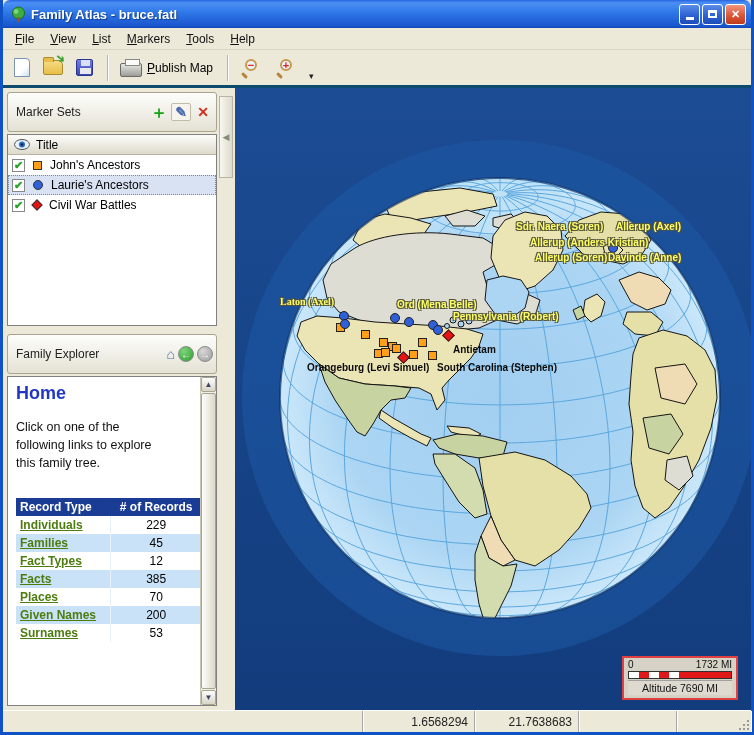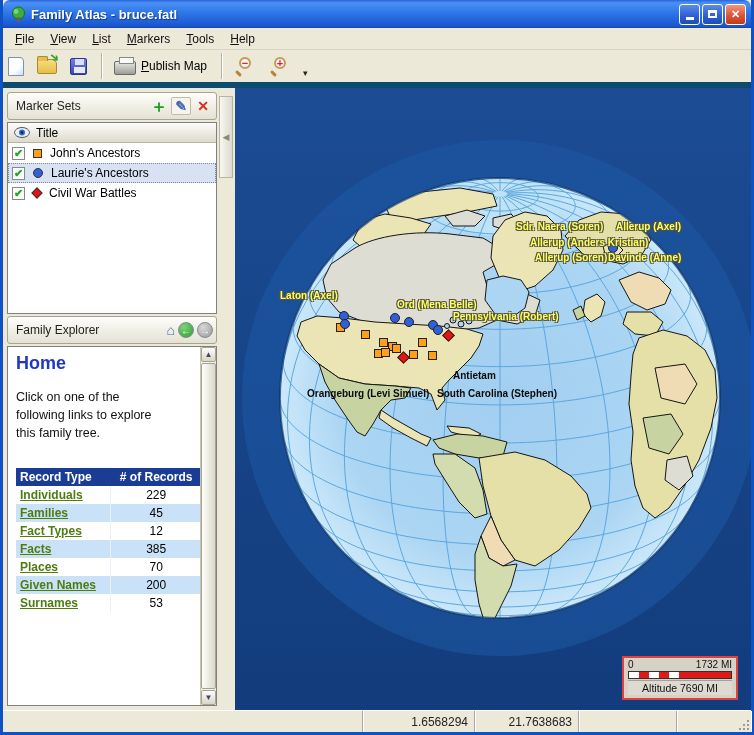--- a/index.html
+++ b/index.html
@@ -15,21 +15,21 @@
     display:flex;align-items:center;justify-content:center;color:#fff;font-size:11px;font-weight:bold;
     background:linear-gradient(180deg,#5A8CE8,#2B5FD0 60%,#1E4DB8);}
   .winbtn.close{background:linear-gradient(180deg,#F0977E,#DD5537 55%,#C23A1C);}
   .winbtn .minglyph{display:block;width:8px;height:3px;background:#fff;margin-top:9px;}
   .winbtn .maxglyph{display:block;width:9px;height:8px;border:2px solid #fff;border-top-width:3px;}
   
   .menubar{height:22px;display:flex;align-items:center;padding-left:4px;background:#ECE9D8;border-bottom:1px solid #D8D4C4;}
   .menu-item{display:inline-block;padding:3px 8px;font-size:12px;color:#111;}
   .menu-item::first-letter{text-decoration:underline;}
   
-  .toolbar{height:38px;display:flex;align-items:center;background:#ECE9D8;border-bottom:6px solid #0c4a6e;}
+  .toolbar{height:38px;display:flex;align-items:center;padding-left:6px;background:#ECE9D8;border-bottom:3px solid #0c4a6e;}
   .tbtn{display:flex;align-items:center;padding:3px 4px;margin-right:3px;border:1px solid transparent;border-radius:2px;}
   .tsep{width:2px;height:26px;margin:0 6px;border-left:1px solid #B8B4A4;border-right:1px solid #FFF;}
   .publish-label{display:inline-block;font-size:12px;margin-left:5px;}
   .publish-label::first-letter{text-decoration:underline;}
   .icon-doc{width:16px;height:19px;background:linear-gradient(135deg,#FFFFFF 60%,#C9E0F4);border:1px solid #7A92B4;border-top-right-radius:4px;}
   .icon-folder{position:relative;width:20px;height:15px;background:linear-gradient(180deg,#F5DC82,#E8BE4A);border:1px solid #A98A2E;border-radius:2px 5px 2px 2px;}
   .icon-folder::before{content:"";position:absolute;left:-1px;top:-4px;width:9px;height:4px;background:#E8BE4A;border:1px solid #A98A2E;border-bottom:none;border-radius:2px 2px 0 0;}
   .icon-folder::after{content:"➔";position:absolute;right:-3px;top:-9px;color:#3AA12E;font-size:11px;font-weight:bold;transform:rotate(40deg);}
   .icon-floppy{position:relative;width:17px;height:17px;background:linear-gradient(180deg,#7380E0,#3A47B8);border:1px solid #2A3590;border-radius:2px;}
   .icon-floppy::before{content:"";position:absolute;left:4px;top:0;width:9px;height:6px;background:#D8E0F8;}
@@ -37,21 +37,21 @@
   .icon-printer{position:relative;width:22px;height:14px;margin-top:4px;background:linear-gradient(180deg,#E8E8E4,#9C9C98);border:1px solid #6A6A66;border-radius:2px;}
   .icon-printer::before{content:"";position:absolute;left:4px;top:-5px;width:13px;height:5px;background:#FAFAF6;border:1px solid #888;}
   .icon-mag{position:relative;width:22px;height:22px;}
   .icon-mag .lens{position:absolute;left:5px;top:2px;width:12px;height:12px;border:2px solid #C89A50;border-radius:50%;background:#EAF4FC;display:flex;align-items:center;justify-content:center;
     color:#E02020;font-weight:bold;font-size:11px;line-height:10px;}
   .icon-mag .handle{position:absolute;left:1px;bottom:2px;width:7px;height:3px;background:#B8833C;transform:rotate(45deg);border-radius:2px;}
   .overflow-arrow{font-size:9px;color:#222;margin-left:4px;align-self:flex-end;padding-bottom:4px;}
   
   .content{display:flex;height:622px;}
   .left-panel{width:214px;padding:4px 0 4px 4px;display:flex;flex-direction:column;}
-  .panel-header{height:28px;flex:0 0 auto;display:flex;align-items:center;padding:0 3px 0 8px;
+  .panel-header{height:40px;flex:0 0 auto;display:flex;align-items:center;padding:0 3px 0 8px;
     background:linear-gradient(180deg,#FDFDFB,#E4E2D4);border:1px solid #A8A490;border-radius:3px;font-size:12px;color:#222;}
   .panel-header .ph-label{flex:1;}
   .hbtn{width:20px;height:18px;display:flex;align-items:center;justify-content:center;font-weight:bold;margin-left:2px;}
   .plus{color:#18A018;font-size:17px;}
   .pencil{color:#4868B0;font-size:14px;border:1px solid #C0BCA8;border-radius:2px;background:#F6F4EC;}
   .xdel{color:#D03020;font-size:14px;}
   .circle-btn{width:16px;height:16px;border-radius:50%;color:#fff;font-size:10px;font-weight:bold;
     display:flex;align-items:center;justify-content:center;margin-left:3px;border:1px solid #888;}
   .circle-btn.back{background:radial-gradient(circle at 35% 30%,#7CD47C,#2E9E2E);}
   .circle-btn.fwd{background:radial-gradient(circle at 35% 30%,#D8D8D8,#9A9A9A);}
@@ -87,21 +87,21 @@
   .splitter{width:18px;position:relative;background:#ECE9D8;}
   .split-btn{position:absolute;left:2px;top:8px;width:14px;height:82px;background:linear-gradient(90deg,#F8F7F2,#DDDACB);
     border:1px solid #B8B4A4;display:flex;align-items:center;justify-content:center;color:#8A8A7A;font-size:9px;}
   
   .map{flex:1;position:relative;overflow:hidden;background:linear-gradient(180deg,#1C4C94,#123C7C);}
   .map svg{position:absolute;left:0;top:0;}
   #graticule path{fill:none;stroke:#5BA7DE;stroke-width:1;}
   .land{stroke:#151515;stroke-width:1;stroke-linejoin:round;}
   .map-label{position:absolute;font-size:10px;font-weight:bold;white-space:nowrap;z-index:5;}
   .map-label.yellow{color:#FFFF66;text-shadow:1px 1px 0 #55553A,-1px -1px 0 #55553A,1px -1px 0 #55553A,-1px 1px 0 #55553A;}
-  .map-label.black{color:#0A0A0A;margin-top:26px;}
+  .map-label.black{color:#0A0A0A;}
   .map-marker{position:absolute;border:1px solid #222;z-index:4;}
   .m-square{width:9px;height:9px;}
   .m-circle{width:10px;height:10px;border-radius:50%;}
   .m-diamond{width:9px;height:9px;transform:rotate(45deg);}
   .scalebox{position:absolute;right:13px;bottom:10px;width:116px;height:44px;background:#D6D2C6;
     border:2px solid #E04040;z-index:6;padding:1px 4px;}
   .scale-top{display:flex;justify-content:space-between;font-size:10px;color:#111;line-height:12px;}
   .scale-bar{display:flex;height:8px;border:1px solid #303030;background:#fff;}
   .scale-bar .sg{height:100%;}
   .scale-alt{margin-top:1px;border-top:1px solid #A0A0A0;text-align:center;font-size:10.5px;color:#111;background:#DEDAD0;line-height:14px;}
@@ -215,21 +215,21 @@
               <span>Laurie's Ancestors</span>
             </div>
             <div class="ms-row">
               <span class="cb">✔</span>
               <span class="mk diamond" style="background: rgb(232, 18, 18);"></span>
               <span>Civil War Battles</span>
             </div>
           </div>
       </div>
 
-      <div class="panel-header" style="margin-top:2px;">
+      <div class="panel-header" style="margin-top:8px;">
         <span class="ph-label">Family Explorer</span>
         <span class="home-btn">⌂</span>
         <span class="circle-btn back">←</span>
         <span class="circle-btn fwd">→</span>
       </div>
 
       <div class="explorer-box">
         <div class="explorer-inner">
           <div class="home-title">Home</div>
           <div class="intro">Click on one of the following links to explore this family tree.</div>
@@ -414,21 +414,21 @@
           <div class="map-marker m-circle" style="left: 193px; top: 232px; background: rgb(48, 96, 216);"></div>
           <div class="map-marker m-circle" style="left: 198px; top: 237px; background: rgb(48, 96, 216);"></div>
           <div class="map-marker m-circle" style="left: 373px; top: 155px; background: rgb(48, 96, 216);"></div>
           <div class="map-marker m-diamond" style="left: 209px; top: 243px; background: rgb(232, 18, 18);"></div>
           <div class="map-marker m-diamond" style="left: 164px; top: 265px; background: rgb(232, 18, 18);"></div>
           <div class="map-label yellow" style="left: 281px; top: 133px;">Sdr. Naera (Soren)</div>
           <div class="map-label yellow" style="left: 381px; top: 133px;">Allerup (Axel)</div>
           <div class="map-label yellow" style="left: 247px; top: 149px; margin-left: 48px;">Allerup (Anders Kristian)</div>
           <div class="map-label yellow" style="left: 300px; top: 164px;">Allerup (Soren)</div>
           <div class="map-label yellow" style="left: 373px; top: 164px;">Davinde (Anne)</div>
-          <div class="map-label yellow" style="left: 45px; top: 202px;">Laton (Axel)</div>
+          <div class="map-label yellow" style="left: 45px; top: 208px; font-family: Liberation Serif, serif;">Laton (Axel)</div>
           <div class="map-label yellow" style="left: 162px; top: 211px;">Ord (Mena Belle)</div>
           <div class="map-label yellow" style="left: 218px; top: 223px;">Pennsylvania (Robert)</div>
           <div class="map-label black" style="left: 218px; top: 256px;">Antietam</div>
           <div class="map-label black" style="left: 72px; top: 274px;">Orangeburg (Levi Simuel)</div>
           <div class="map-label black" style="left: 202px; top: 274px;">South Carolina (Stephen)</div>
         </div>
 
       <div class="scalebox">
         <div class="scale-top">
           <span>0</span>

